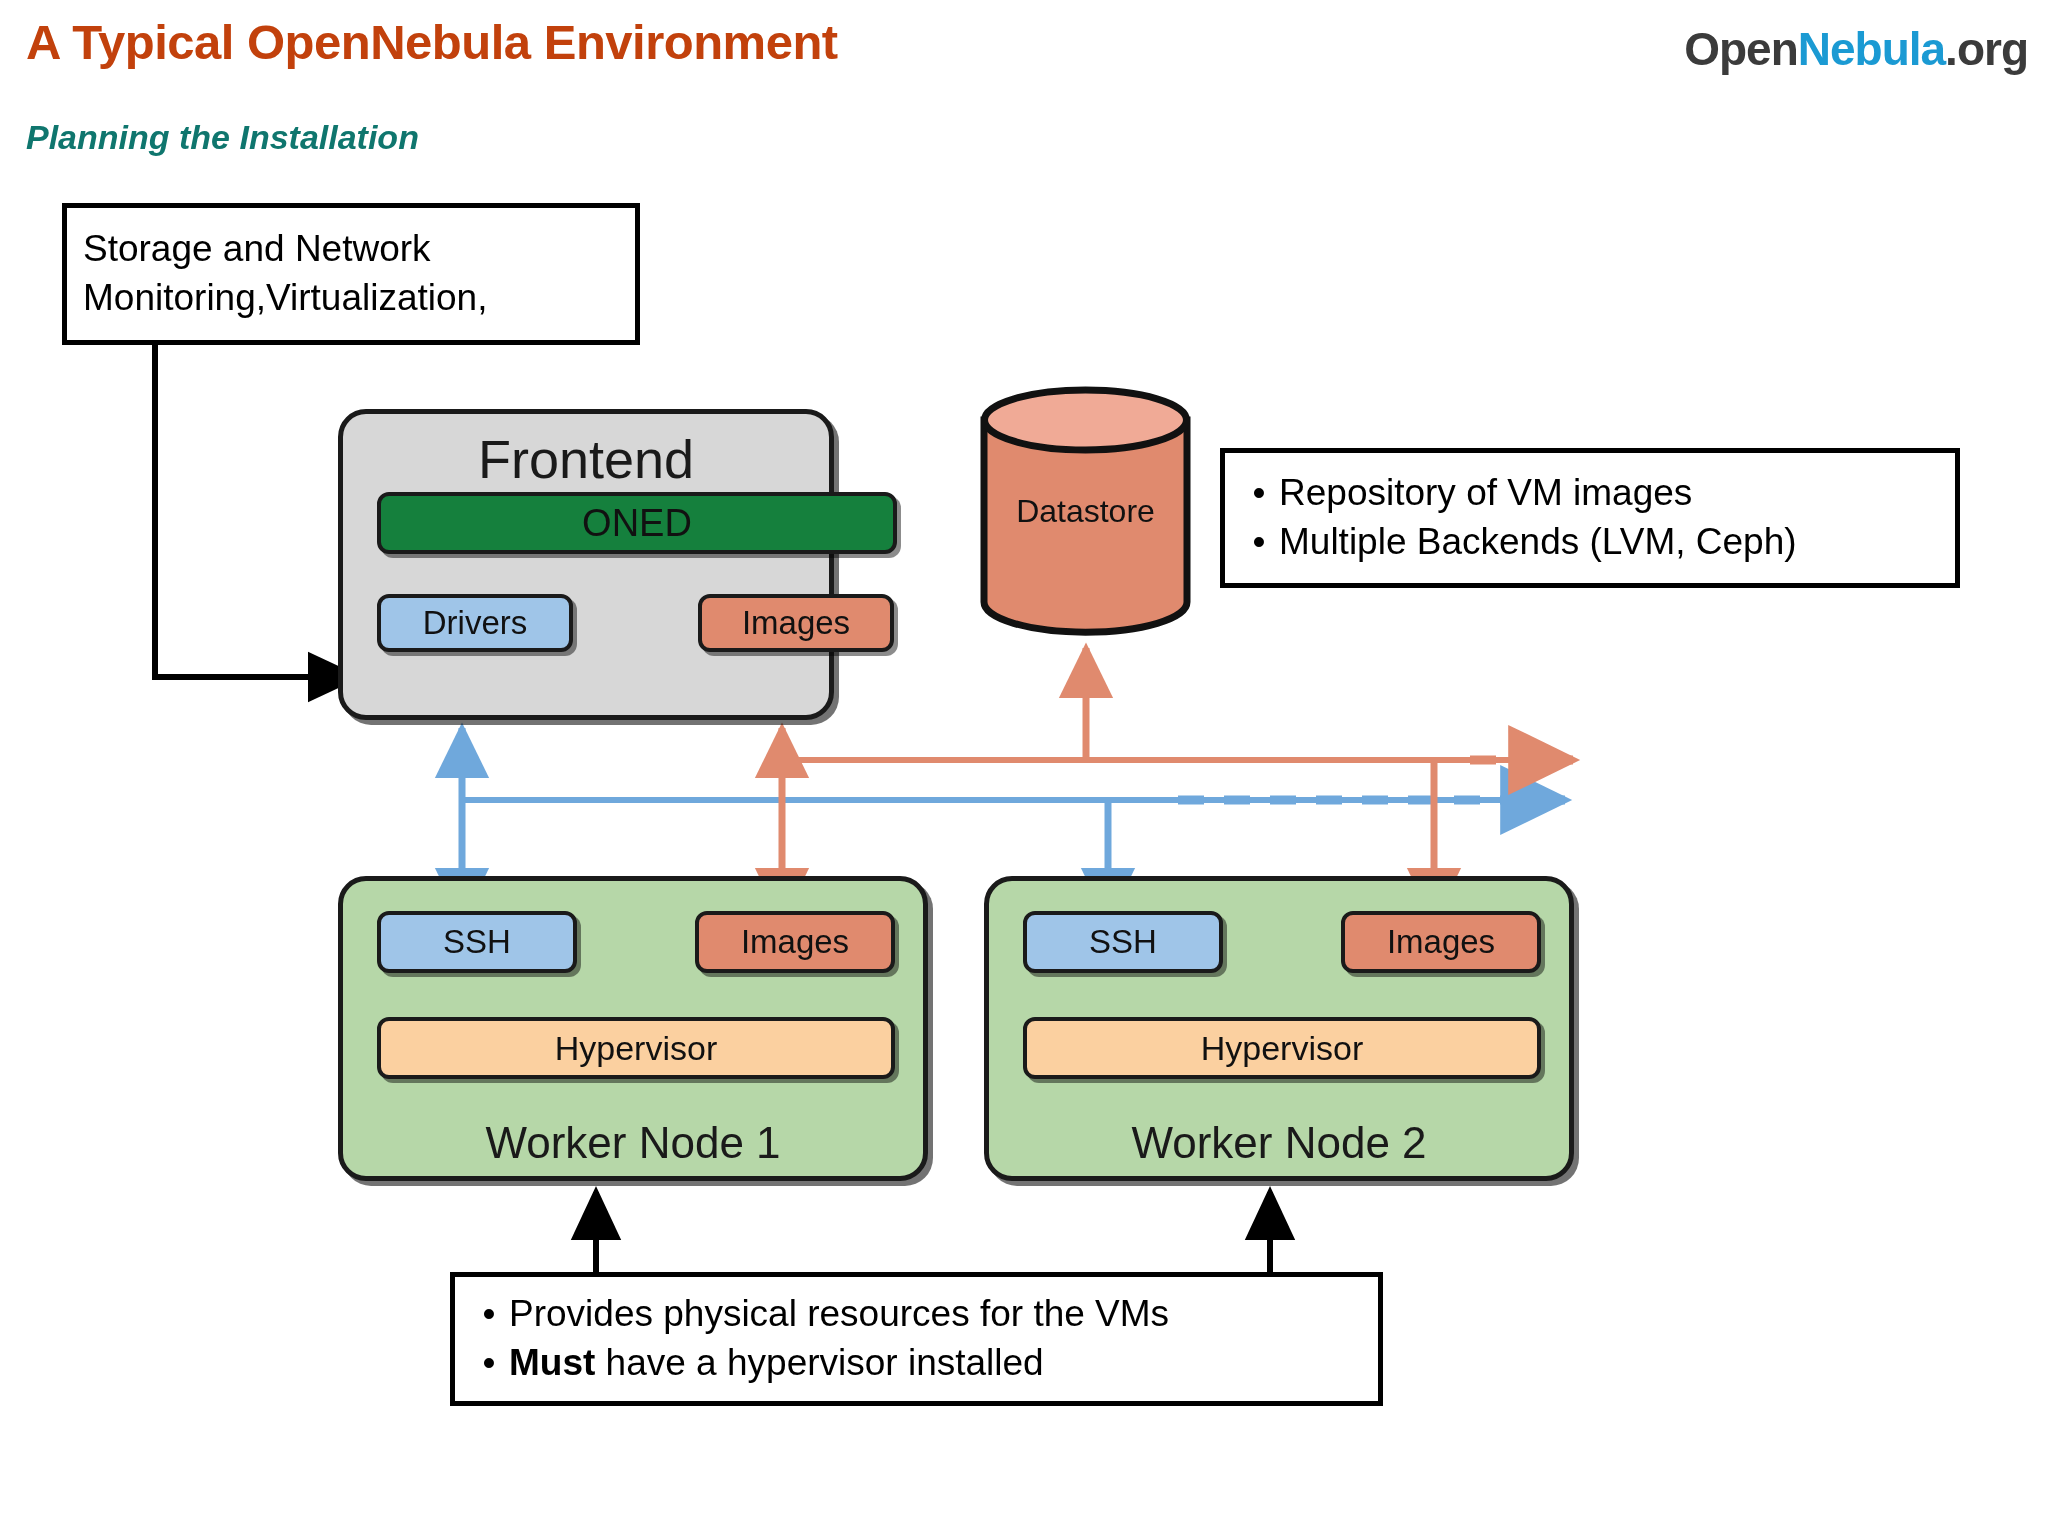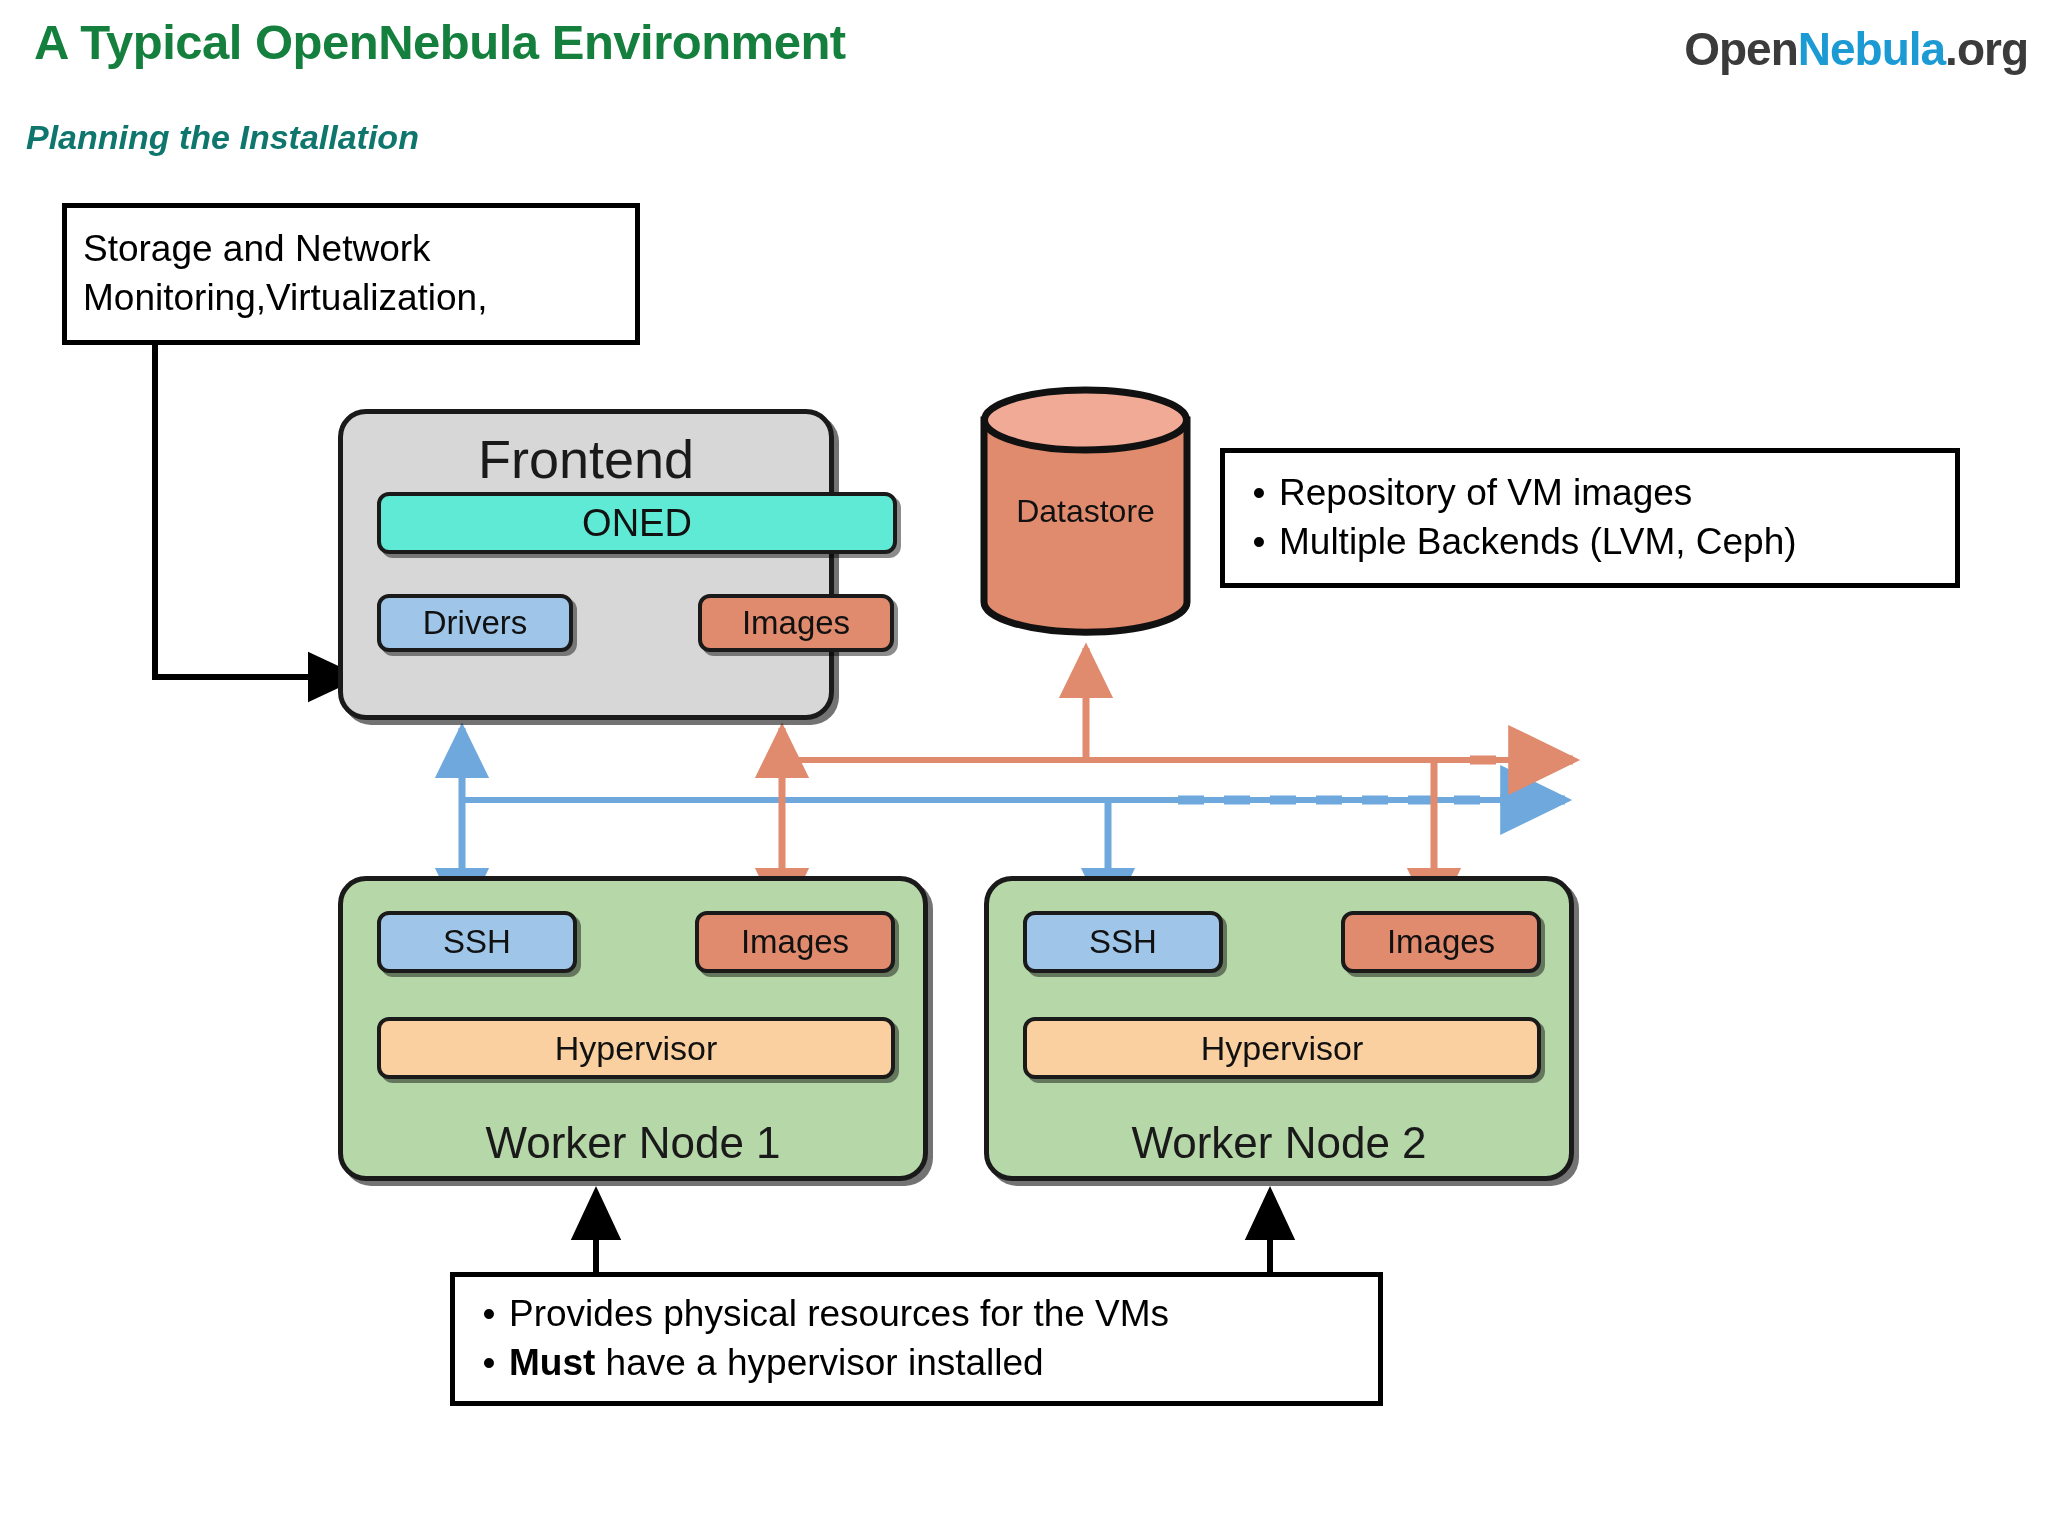--- a/index.html
+++ b/index.html
@@ -2,22 +2,22 @@
 <html><head>
 <meta charset="utf-8">
 <style>
   html,body{margin:0;padding:0;background:#ffffff;}
   body{width:2048px;height:1536px;position:relative;
        font-family:"Liberation Sans","DejaVu Sans",sans-serif;
        overflow:hidden;}
 
   
   #slide-title{
-    position:absolute; left:34px; top:14px;
-    font-size:49px; font-weight:bold; color:#15803d;
+    position:absolute; left:26px; top:14px;
+    font-size:49px; font-weight:bold; color:#c2410c;
     letter-spacing:-0.5px; white-space:nowrap;
   }
   #slide-subtitle{
     position:absolute; left:26px; top:118px;
     font-size:34px; font-weight:bold; font-style:italic;
     color:#0f766e; white-space:nowrap;
   }
   #brand-logo{
     position:absolute; right:20px; top:22px;
     font-size:46px; font-weight:bold; letter-spacing:-1px;
@@ -67,21 +67,21 @@
   .worker-title{ bottom:8px; font-size:44px; }
 
   
   .chip{
     position:absolute; box-sizing:border-box;
     border:4px solid #1a1a1a; border-radius:12px;
     display:flex; align-items:center; justify-content:center;
     font-size:33px; color:#111; white-space:nowrap;
     box-shadow:4px 4px 0 rgba(0,0,0,0.45);
   }
-  .chip-white { background:#5eead4; }
+  .chip-white { background:#15803d; }
   .chip-blue  { background:#9fc5e8; }
   .chip-red   { background:#e08a6e; }
   .chip-orange{ background:#fbd0a0; }
 
   #oned-chip    { left:34px;  top:78px;  width:520px; height:62px; font-size:38px;}
   #drivers-chip { left:34px;  top:180px; width:196px; height:58px;}
   #fe-images-chip{ left:355px; top:180px; width:196px; height:58px;}
 
   .ssh-chip    { left:34px;  top:30px;  width:200px; height:62px;}
   .wimg-chip   { left:352px; top:30px;  width:200px; height:62px;}

